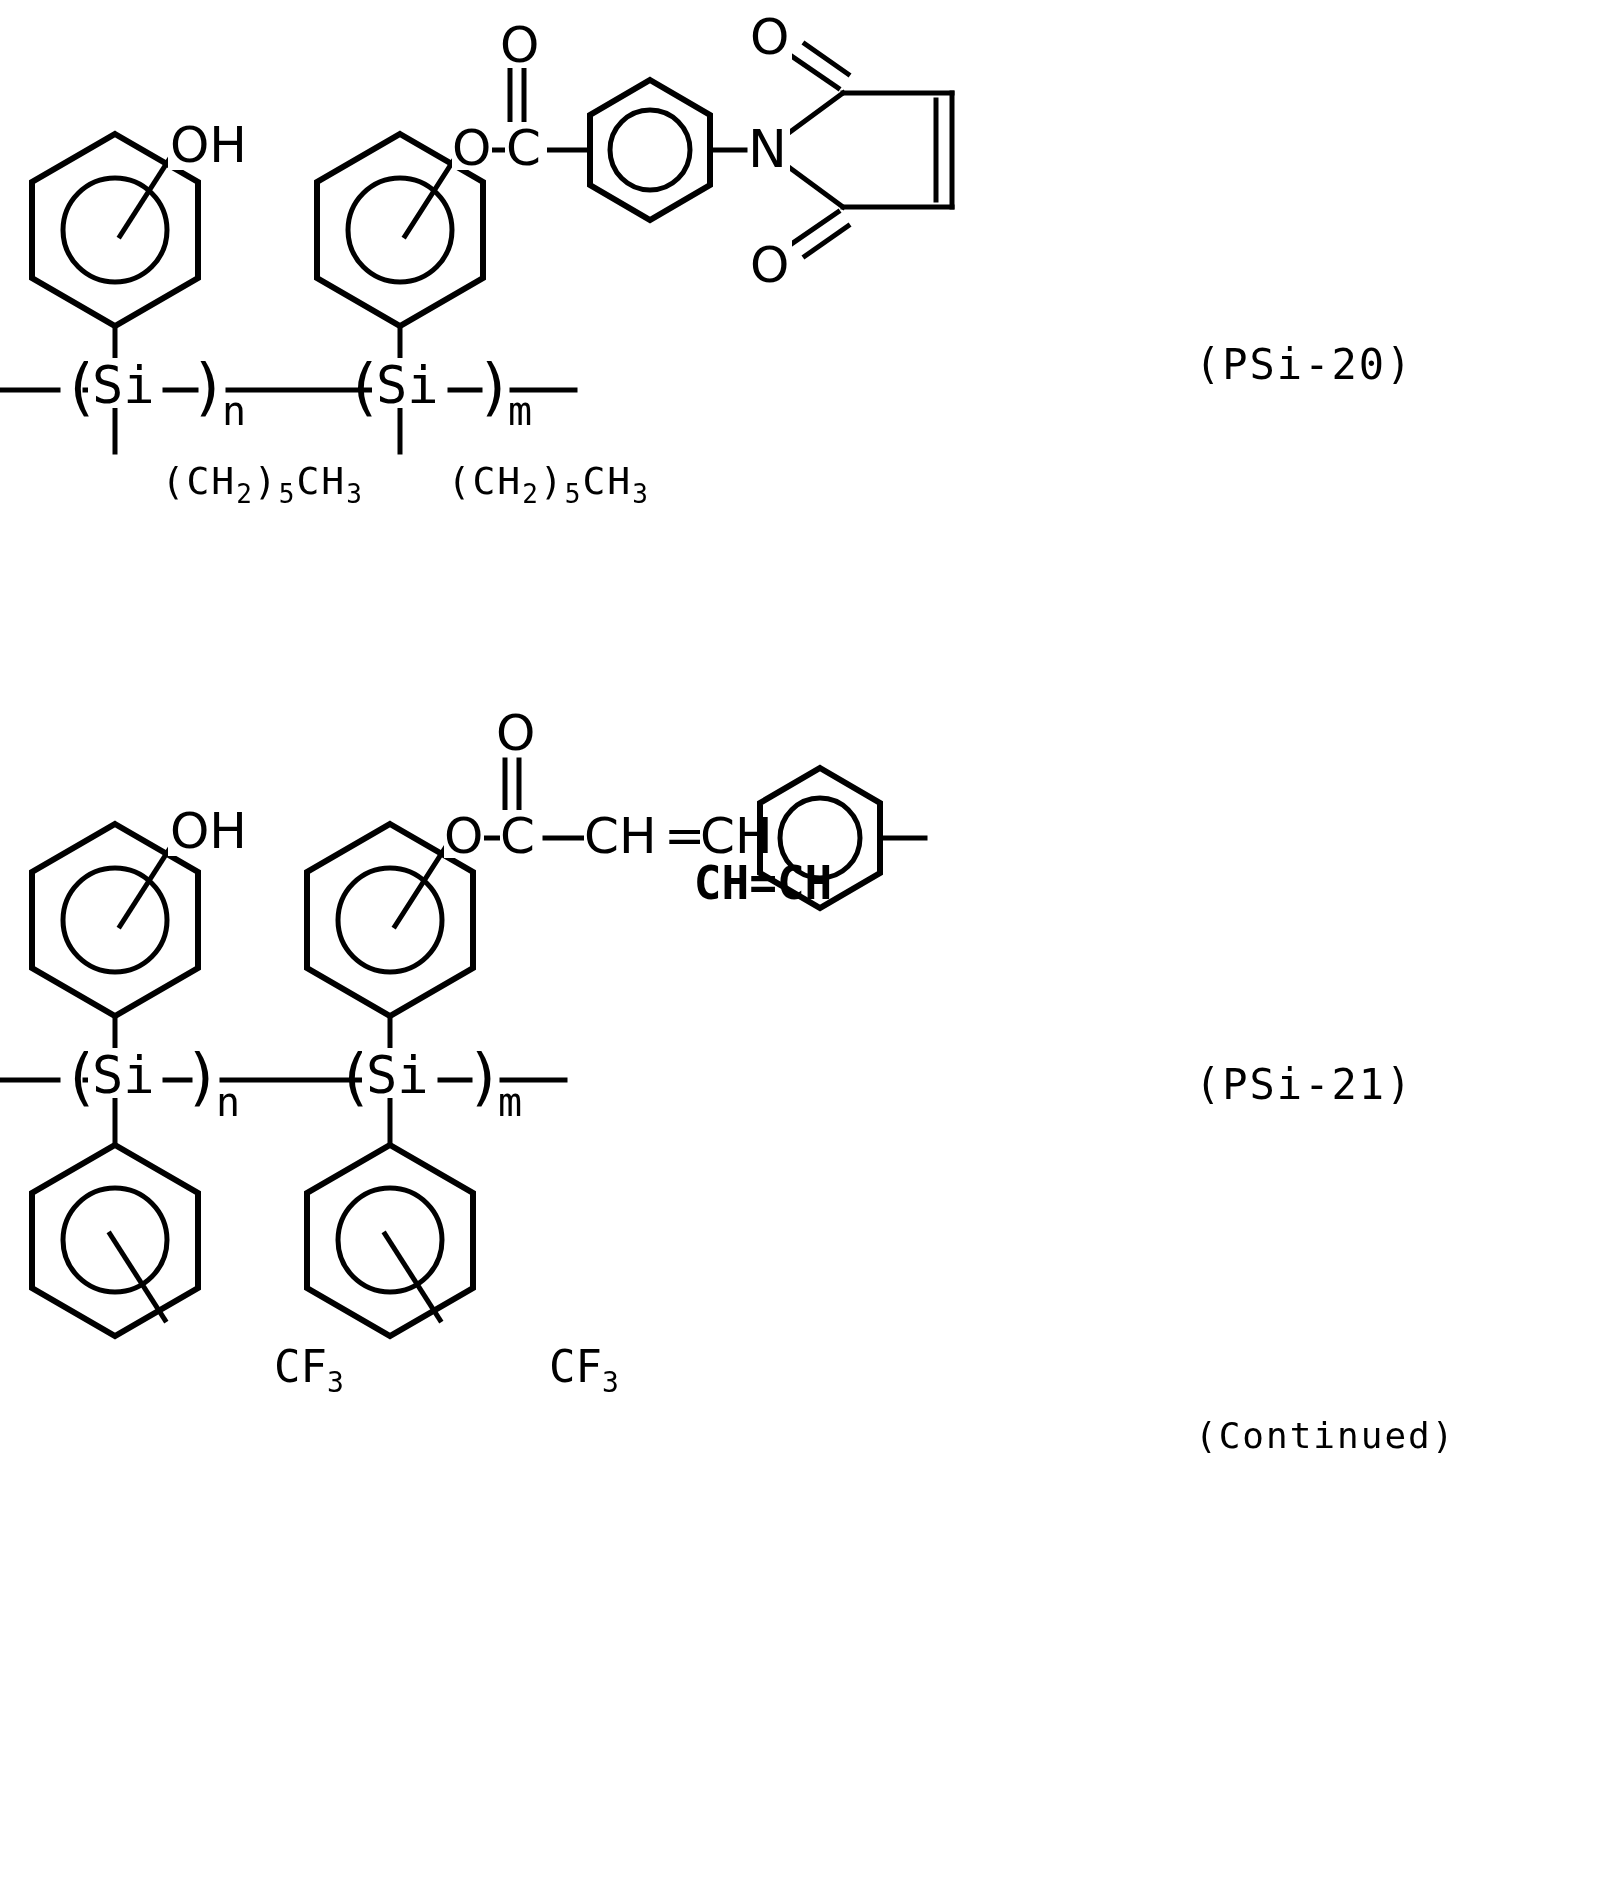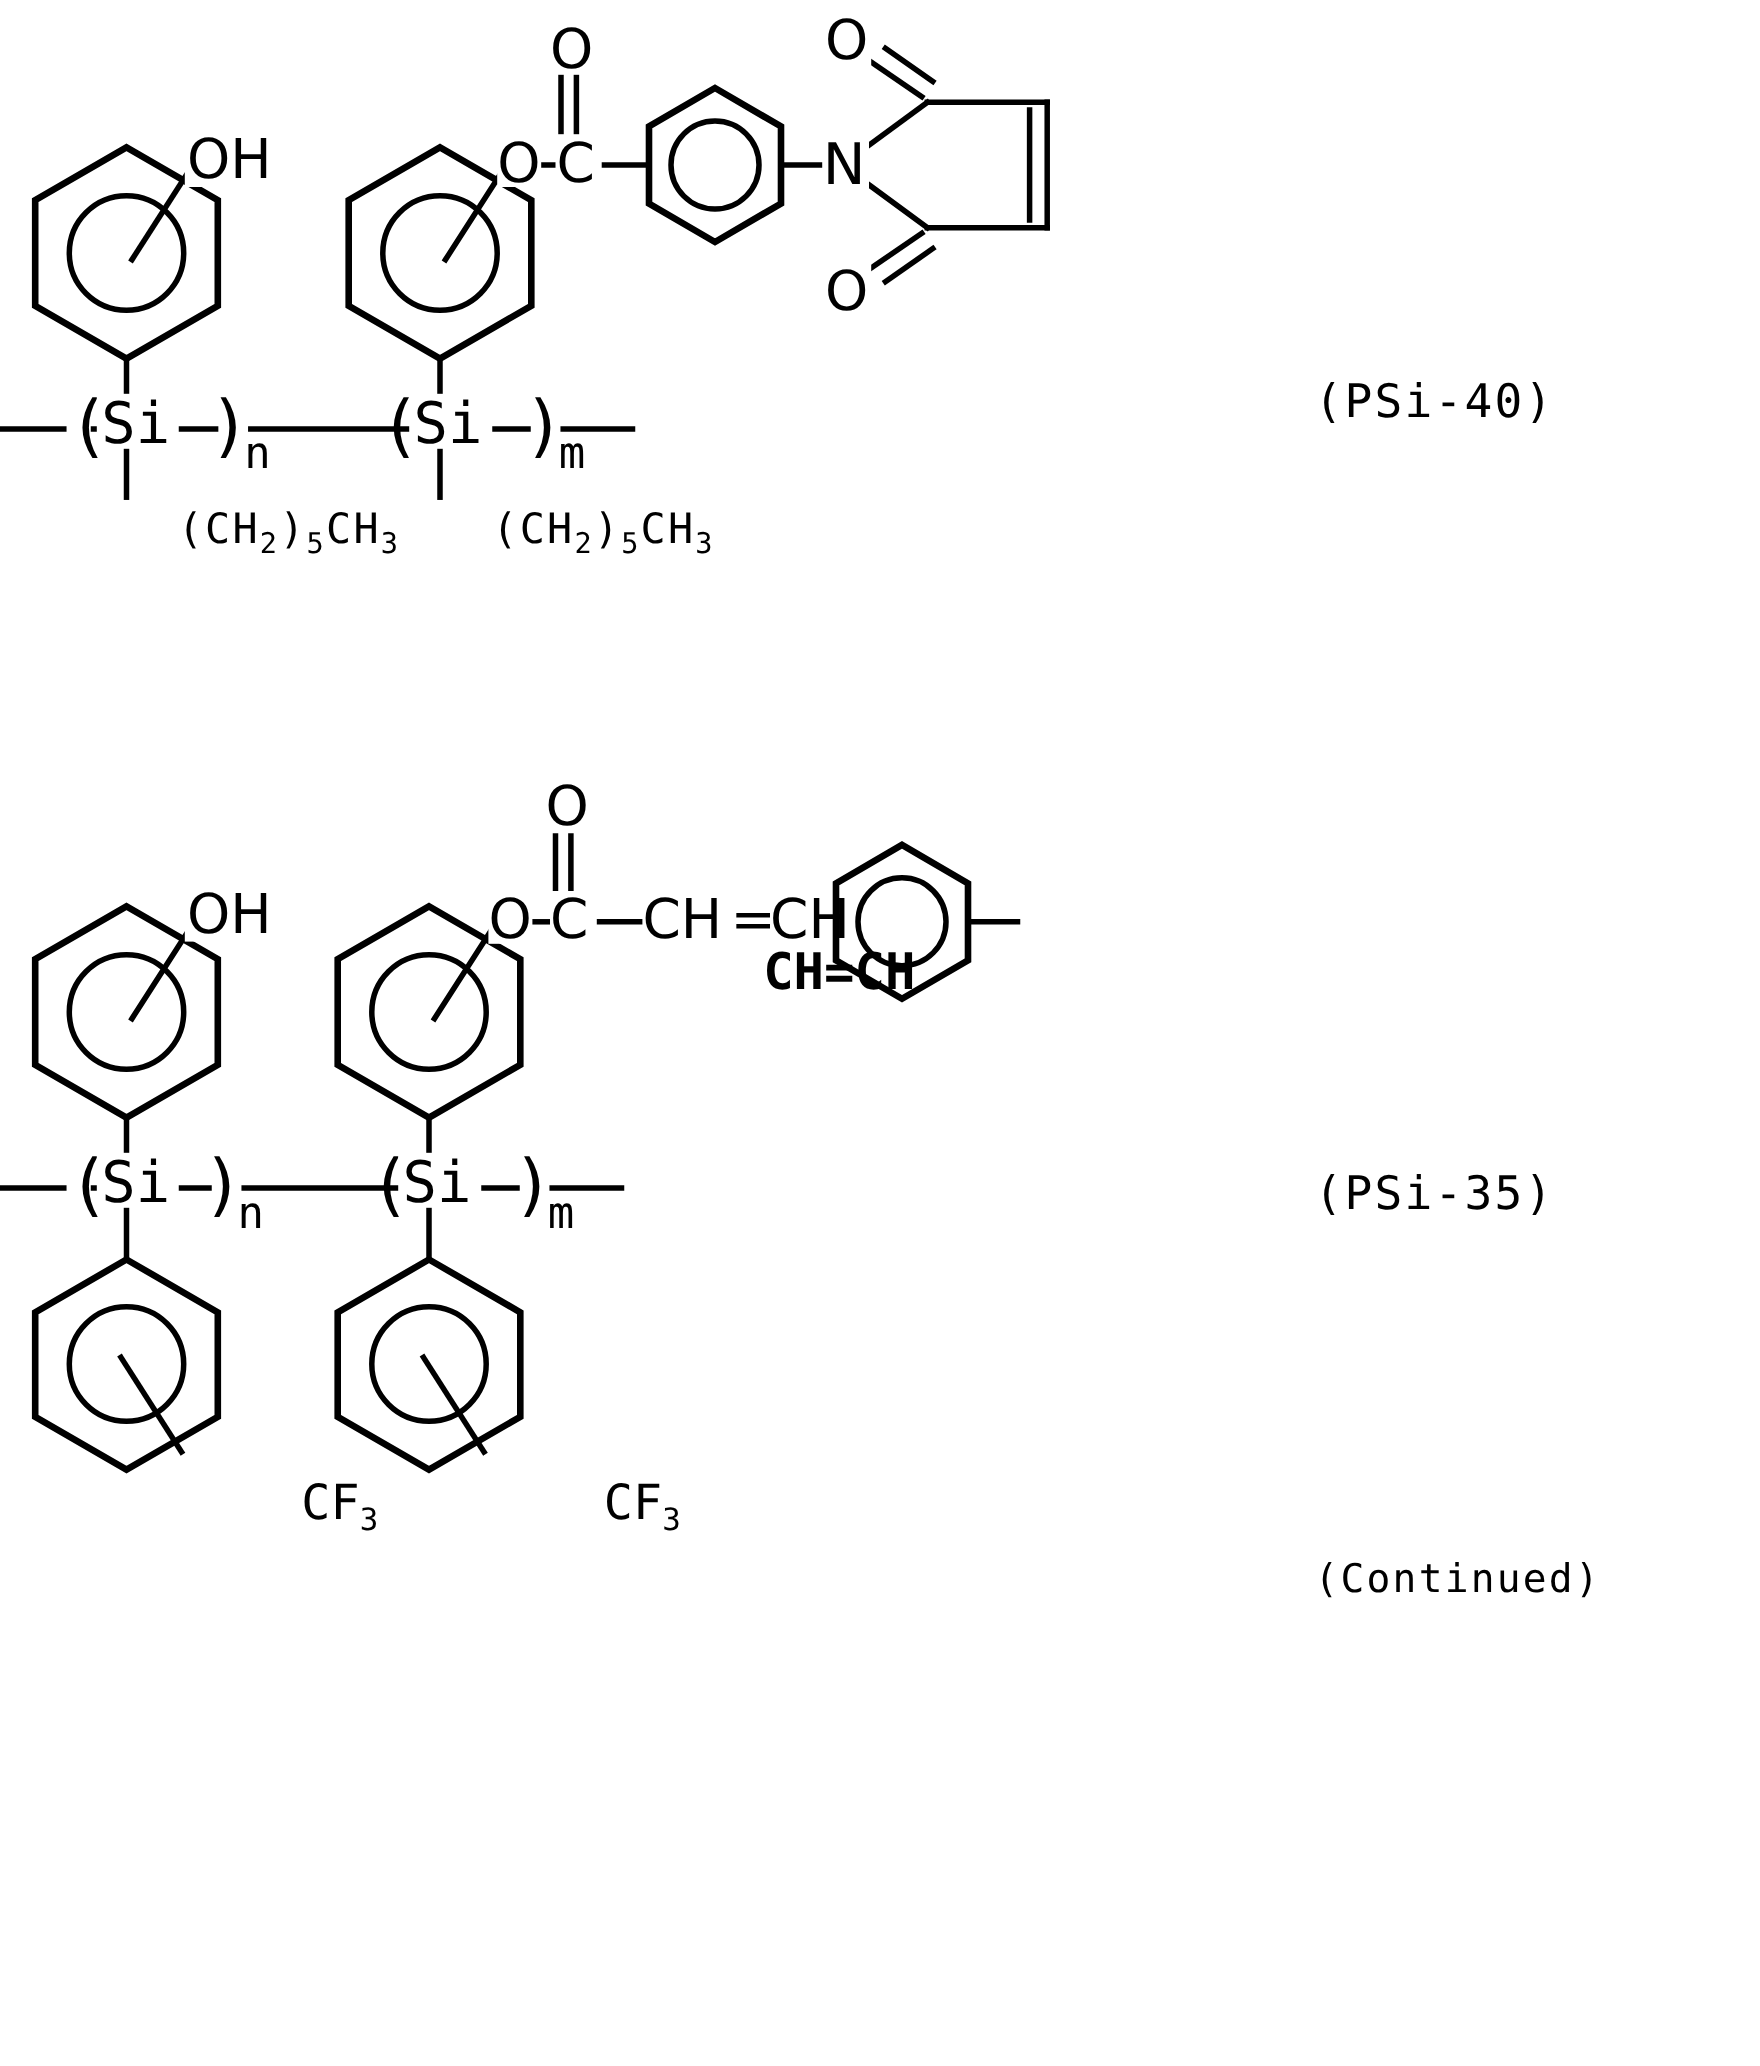--- a/index.html
+++ b/index.html
@@ -109,21 +109,21 @@
     </svg>
   </div>
 
   <div class="abs lbl" style="left:62px;top:415px;">
     <span>(</span><span>CH</span><sub style="font-size:26px">2</sub><span>)</span><sub style="font-size:26px">5</sub><span>CH</span><sub style="font-size:26px">3</sub>
   </div>
   <div class="abs lbl" style="left:348px;top:415px;">
     <span>(</span><span>CH</span><sub style="font-size:26px">2</sub><span>)</span><sub style="font-size:26px">5</sub><span>CH</span><sub style="font-size:26px">3</sub>
   </div>
 
-  <div class="abs lbl" style="left:1195px;top:340px;font-size:42px;">(PSi-40)</div>
+  <div class="abs lbl" style="left:1195px;top:340px;font-size:42px;">(PSi-20)</div>
 
   <div class="abs" style="left:0px;top:760px;">
     <svg width="1200" height="760" viewBox="0 0 1200 760">
       <g stroke="#000" stroke-width="5" fill="none" stroke-linecap="square">
 
         <polygon points="115,64 198,112 198,208 115,256 32,208 32,112" stroke-width="6"></polygon>
         <circle cx="115" cy="160" r="52" stroke-width="5"></circle>
         <line x1="120" y1="166" x2="172" y2="85"></line>
         <line x1="115" y1="256" x2="115" y2="320"></line>
 
@@ -200,17 +200,17 @@
   </div>
 
 
   <div class="abs lbl" style="left:168px;top:1290px;font-size:44px;letter-spacing:0;">
     <span>CF</span><sub style="font-size:28px">3</sub>
   </div>
   <div class="abs lbl" style="left:443px;top:1290px;font-size:44px;letter-spacing:0;">
     <span>CF</span><sub style="font-size:28px">3</sub>
   </div>
 
-  <div class="abs lbl" style="left:1195px;top:1060px;font-size:42px;">(PSi-35)</div>
+  <div class="abs lbl" style="left:1195px;top:1060px;font-size:42px;">(PSi-21)</div>
 
   <div class="abs lbl" style="left:1195px;top:1415px;font-size:36px;">(Continued)</div>
 
 </div>
 
 </body></html>

